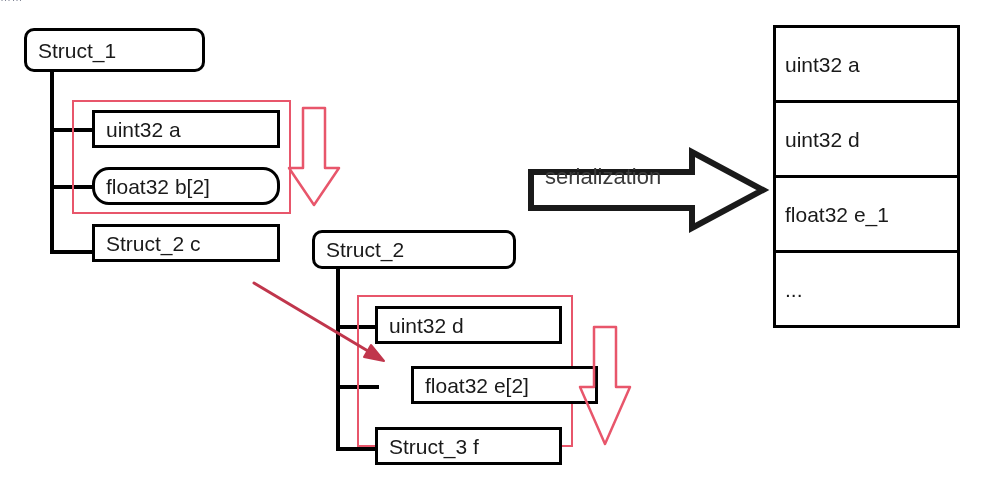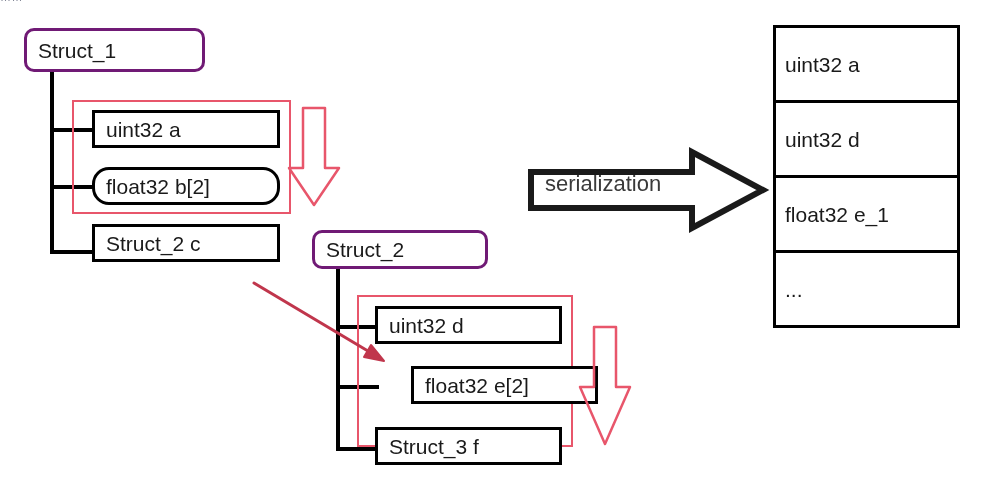--- a/index.html
+++ b/index.html
@@ -31,21 +31,21 @@
     letter-spacing: 0.5px;
     white-space: nowrap;
     opacity: 0.75;
   }
 
   
   .node {
     position: absolute;
     box-sizing: border-box;
     background: #ffffff;
-    border: 3px solid #701a75;
+    border: 3px solid #000000;
     display: flex;
     align-items: center;
     color: #1a1a1a;
     font-size: 21px;
     line-height: 1;
     padding-left: 11px;
   }
   .node.rounded {
     border-radius: 10px;
   }
@@ -150,21 +150,21 @@
   </div>
   <div class="field-box" style="left:92px; top:224px; width:188px; height:38px;">
     <span>Struct_2 c</span>
   </div>
 
   <div class="conn-v" style="left:336px; top:266px; height:185px;"></div>
   <div class="conn-h" style="left:336px; top:325px; width:43px;"></div>
   <div class="conn-h" style="left:336px; top:385px; width:43px;"></div>
   <div class="conn-h" style="left:336px; top:447px; width:43px;"></div>
 
-  <div class="node rounded" style="left:312px; top:230px; width:176px; height:39px;">
+  <div class="node rounded" style="left:312px; top:230px; width:204px; height:39px;">
     <span>Struct_2</span>
   </div>
 
   <div class="red-rect" style="left:357px; top:295px; width:216px; height:152px;"></div>
 
   <div class="field-box" style="left:375px; top:306px; width:187px; height:38px;">
     <span>uint32 d</span>
   </div>
   <div class="field-box" style="left:375px; top:366px; width:187px; height:38px;margin-left:36px;">
     <span>float32 e[2]</span>
@@ -180,21 +180,21 @@
     <polygon points="594,327 616,327 616,387 630,387 605,444 580,387 594,387" fill="none" stroke="#e8566b" stroke-width="2.5" stroke-linejoin="round"></polygon>
 
     <g>
       <line x1="254" y1="283" x2="378" y2="357" stroke="#c0364c" stroke-width="3" stroke-linecap="round"></line>
       <polygon points="384,361 364,357 371,345" fill="#c0364c" stroke="#c0364c" stroke-width="2" stroke-linejoin="round"></polygon>
     </g>
 
     <polygon points="531,172 692,172 692,152 763,190 692,228 692,208 531,208" fill="#ffffff" stroke="#1a1a1a" stroke-width="6" stroke-linejoin="miter"></polygon>
   </svg>
 
-  <div class="ser-label" style="left:545px; top:173px;">serialization</div>
+  <div class="ser-label" style="left:545px; top:166px;">serialization</div>
 
   <div class="out-list" style="left:773px; top:25px; width:187px; height:303px;">
     <div class="out-row">
       <span>uint32 a</span>
     </div>
     <div class="out-row">
       <span>uint32 d</span>
     </div>
     <div class="out-row">
       <span>float32 e_1</span>

